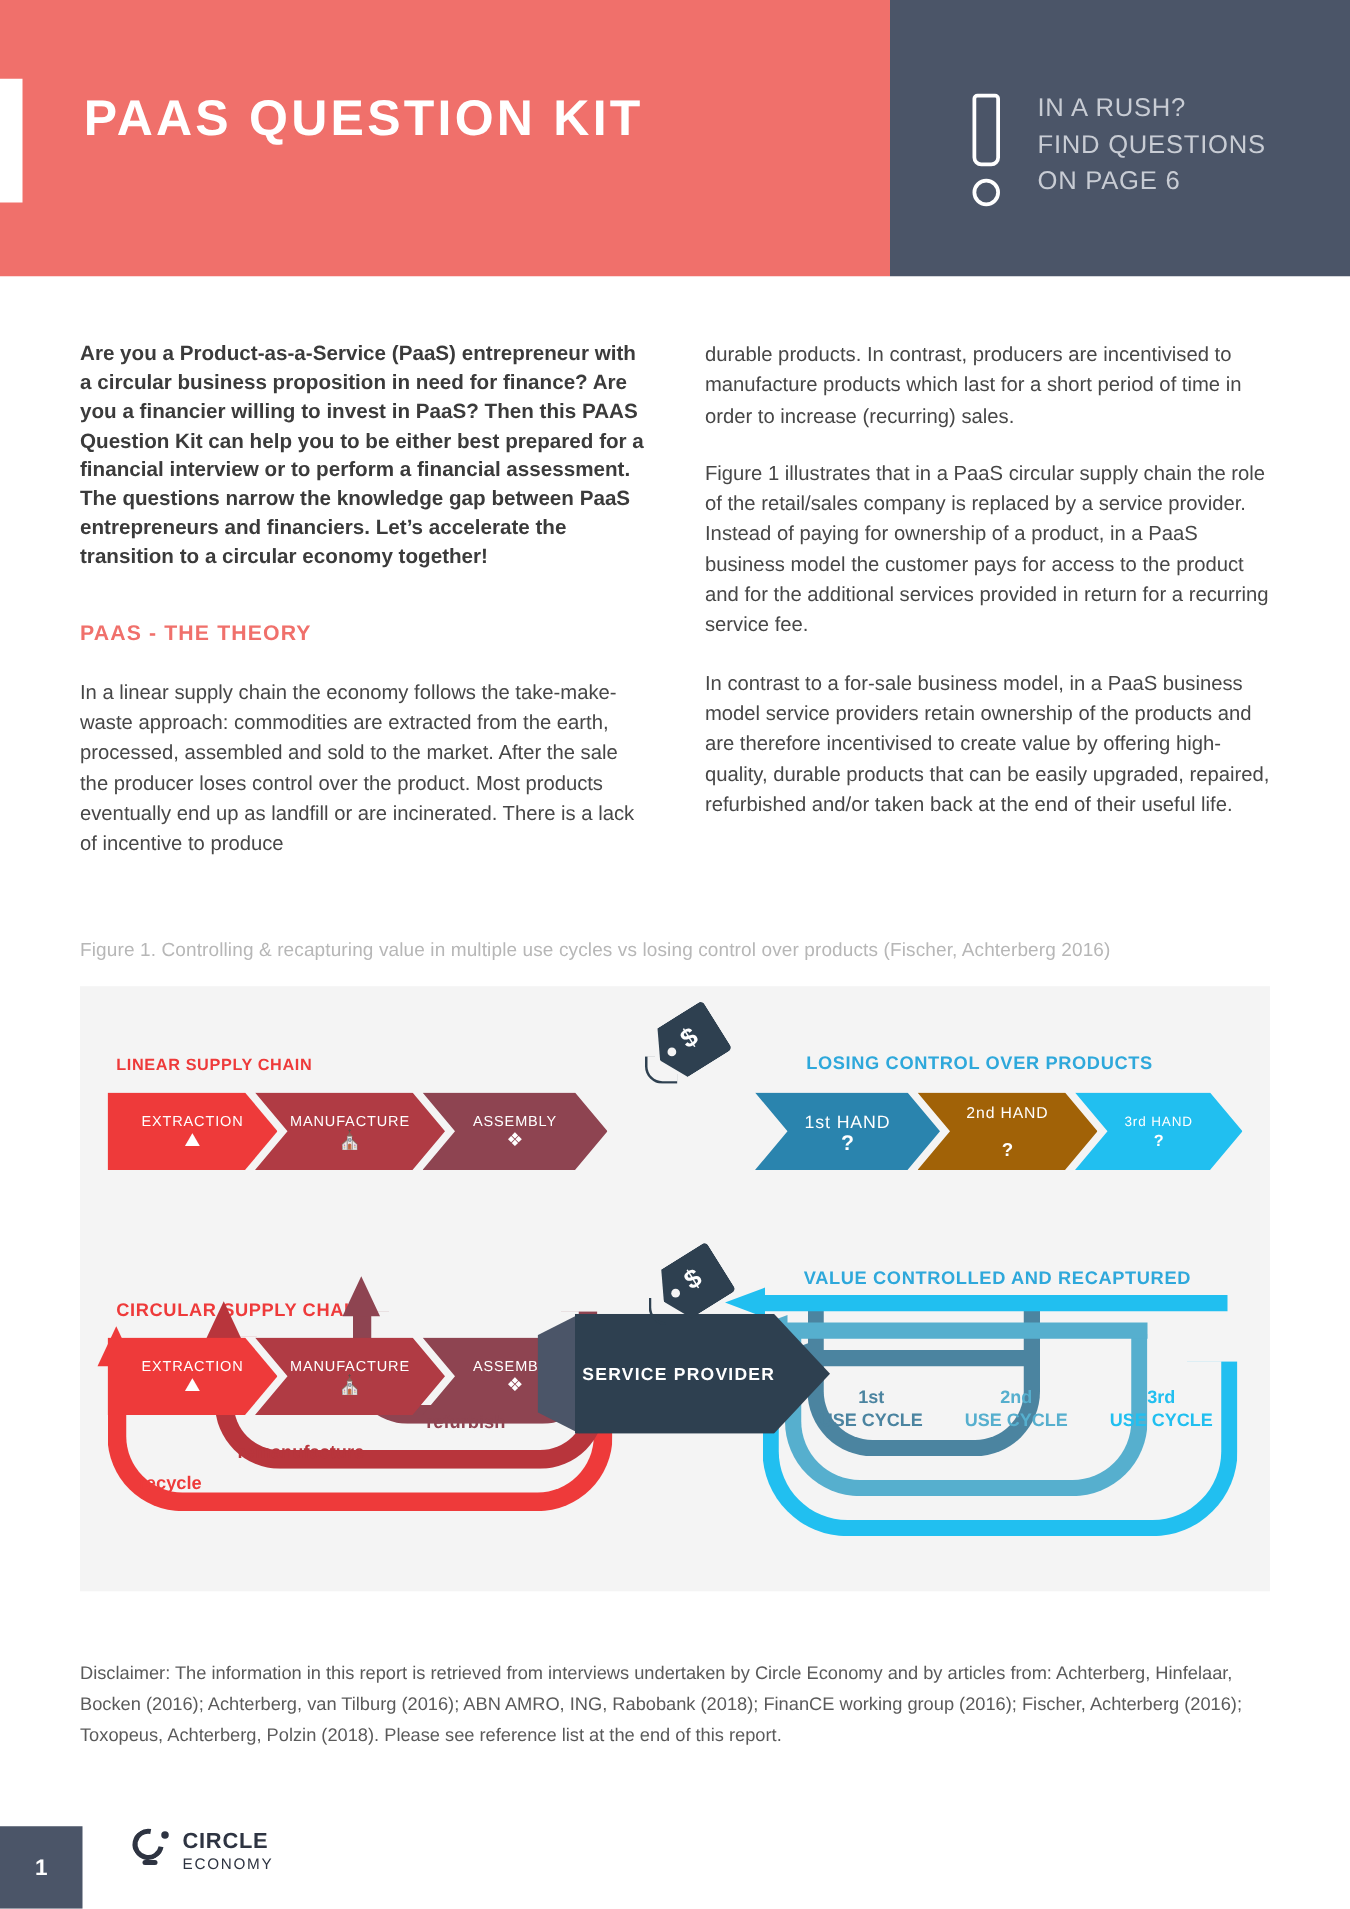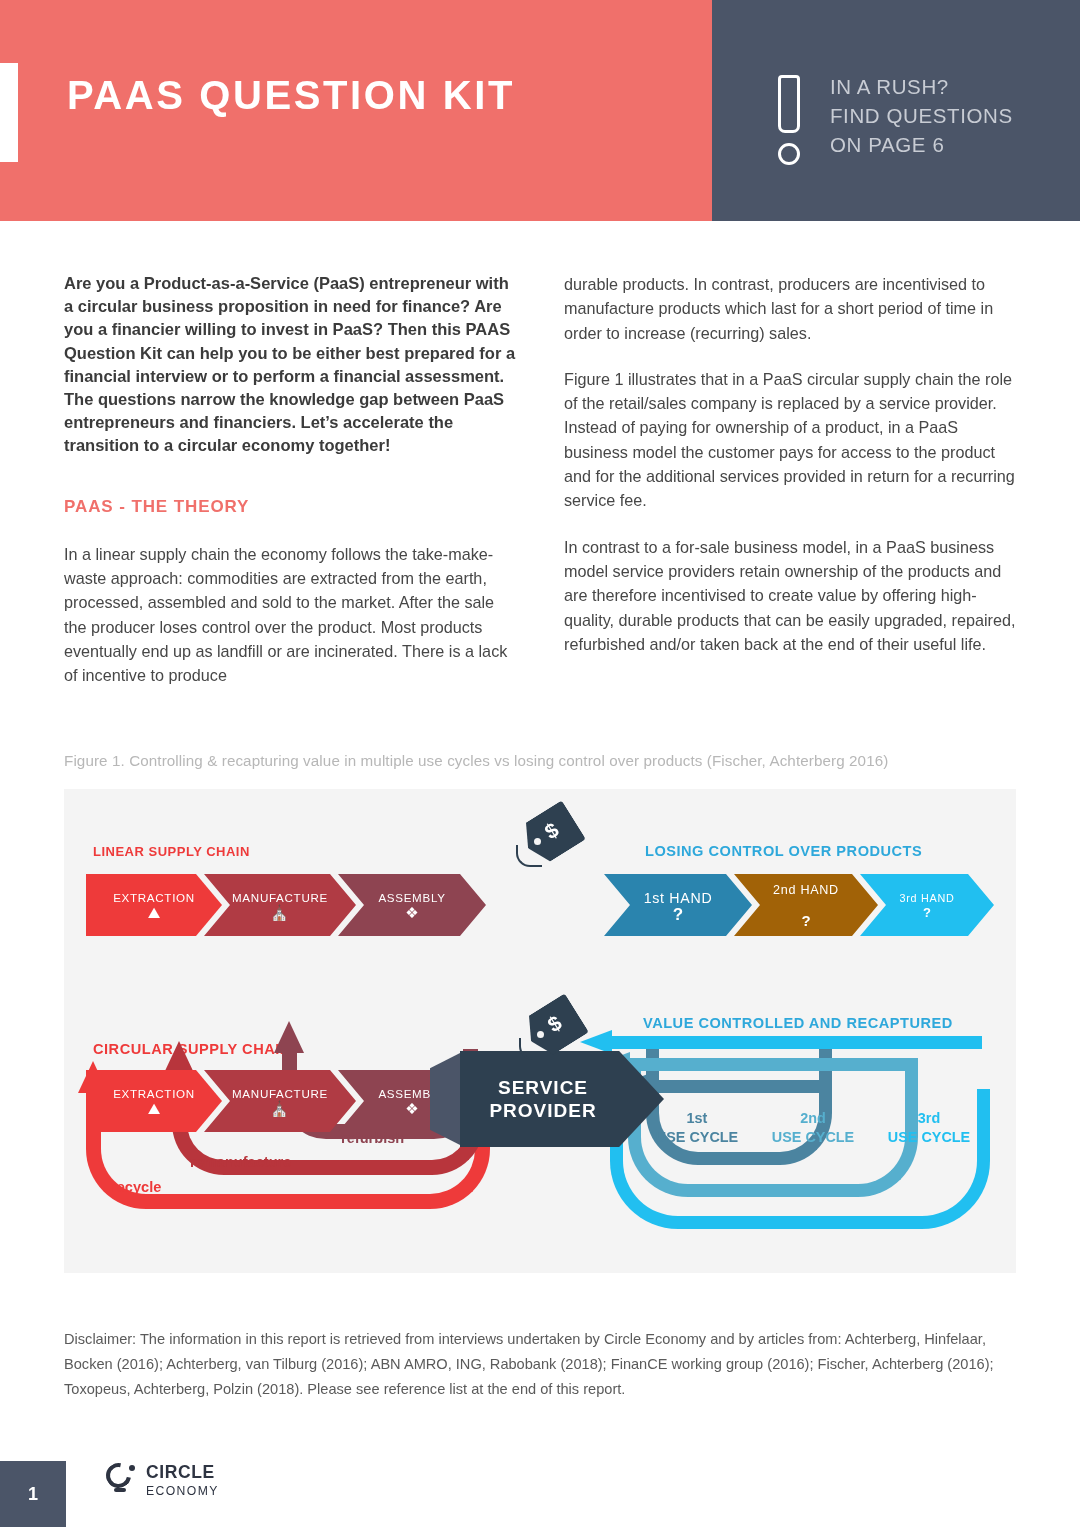--- a/index.html
+++ b/index.html
@@ -113,21 +113,21 @@
     position:absolute; left:0; top:0; width:34px; height:100%;
     background:#4B5568; clip-path: polygon(0 18%, 100% 0, 100% 100%, 0 82%);
   }
   .sp-face {
     position:absolute; left:30px; top:0; width:calc(100% - 30px); height:100%;
     background:#2E4050;
     clip-path: polygon(0 0, 78% 0, 100% 50%, 78% 100%, 0 100%);
     display:flex; align-items:center; justify-content:center;
   }
   .sp-face span {
-    color:#fff; font-weight:bold; font-size:19px; letter-spacing:1px;
+    color:#fff; font-weight:bold; font-size:14px; letter-spacing:1px;
     line-height:23px; text-align:center; margin-right:38px;
   }
 
   
   .rloop { position:absolute; border-style:solid; border-top:none; }
   .rarrow { position:absolute; width:0; height:0; }
 
   .rlabel { position:absolute; font-weight:bold; font-size:14.6px; }
 
   

